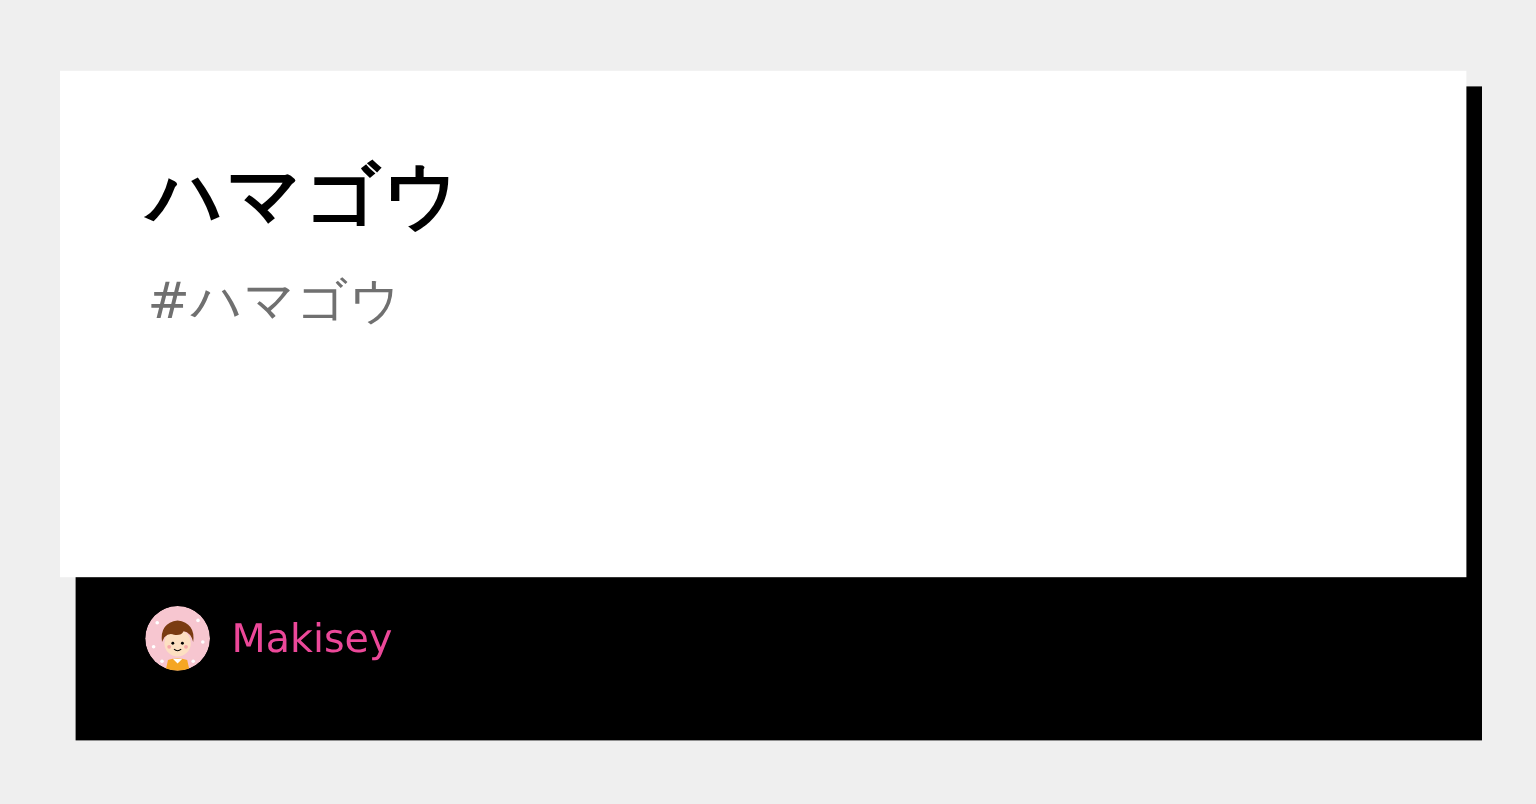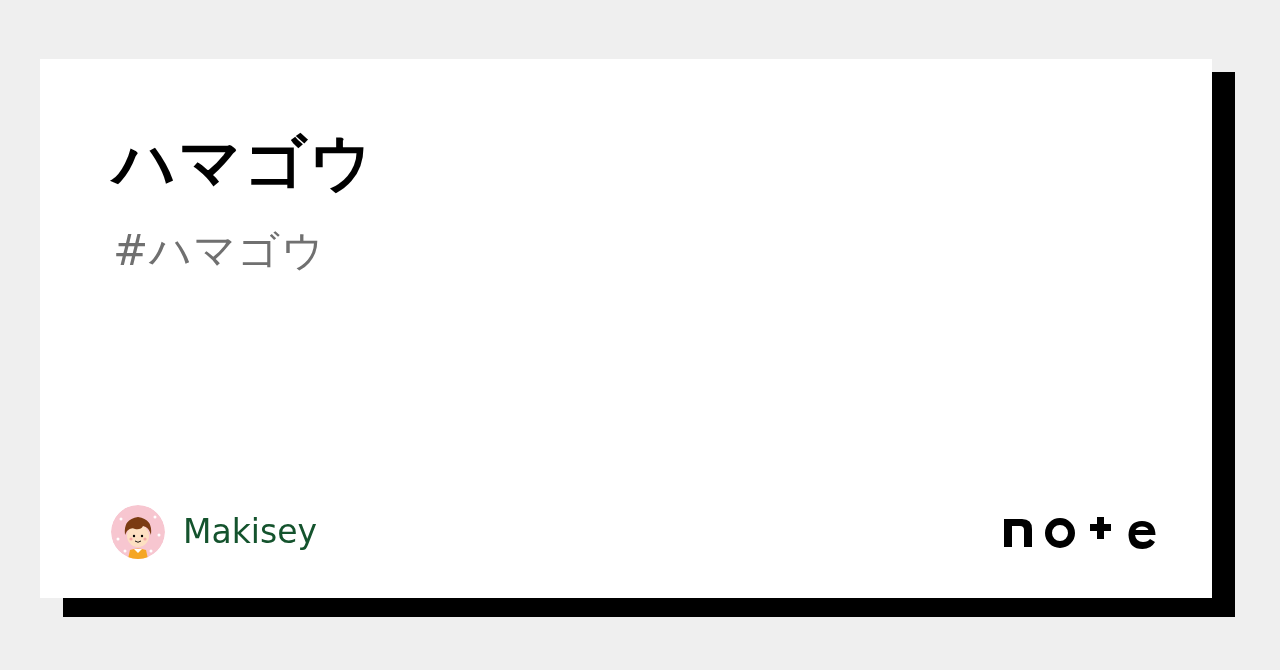--- a/index.html
+++ b/index.html
@@ -4,38 +4,38 @@
 <style>
   html, body { margin: 0; padding: 0; }
   body {
     width: 1280px; height: 670px; background: #efefef; position: relative; overflow: hidden;
     font-family: "DejaVu Sans", "Liberation Sans", sans-serif;
   }
   .shadow {
     position: absolute; left: 63px; top: 72px; width: 1172px; height: 545px; background: #000;
   }
   .card {
-    position: absolute; left: 40px; top: 59px; width: 1172px; height: 539px; background: #fff;
+    position: absolute; left: 50px; top: 59px; width: 1172px; height: 422px; background: #fff;
   }
   .title {
     position: absolute; left: 73px; top: 68px; font-size: 62px; font-weight: bold; color: #000;
     letter-spacing: 2px; line-height: 72px; margin: 0;
   }
   .hashtag {
     position: absolute; left: 73px; top: 170px; font-size: 42px; color: #707070; line-height: 44px;
     letter-spacing: 1px;
   }
   .author {
     position: absolute; left: 71px; top: 446px; display: flex; align-items: center;
   }
   .avatar {
     width: 54px; height: 54px; border-radius: 50%; overflow: hidden; display: block;
   }
   .author-name {
-    margin-left: 18px; font-size: 33px; color: #14532d; font-family: "DejaVu Sans", sans-serif;
+    margin-left: 18px; font-size: 33px; color: #ec4899; font-family: "DejaVu Sans", sans-serif;
     line-height: 54px;
   }
   .logo {
     position: absolute; left: 962px; top: 452px; width: 156px; height: 40px;
   }
 </style>
 </head>
 <body>
 
 <div class="shadow"></div>

